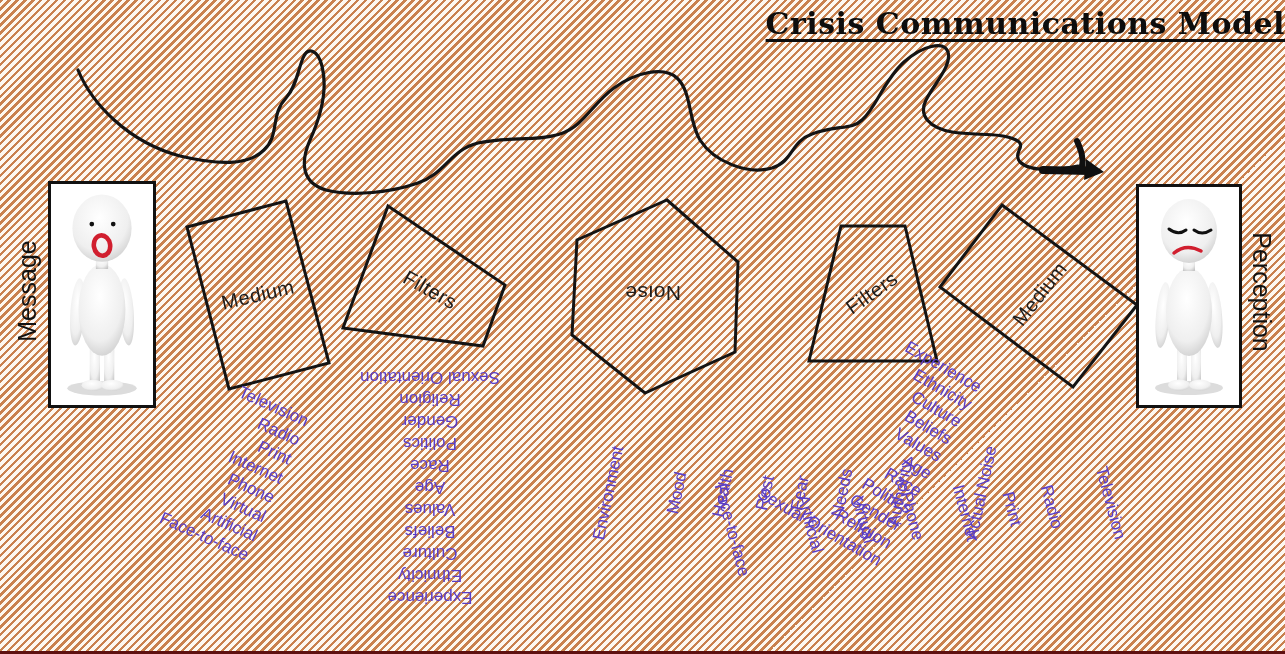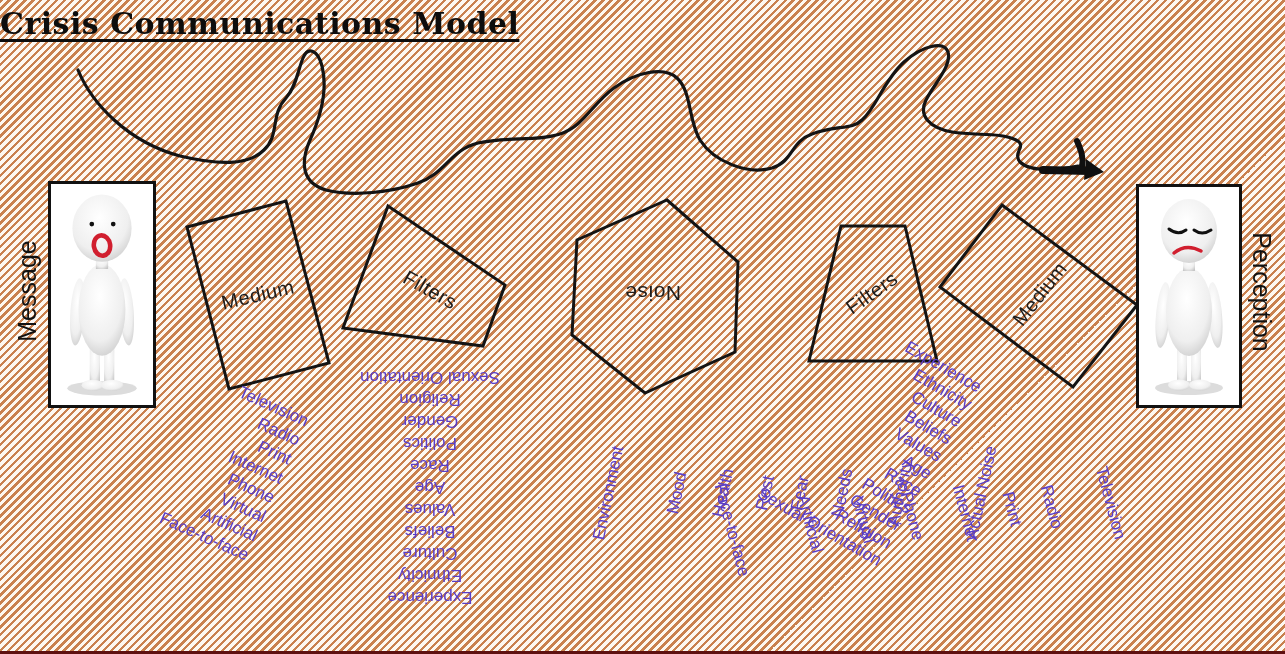--- a/index.html
+++ b/index.html
@@ -5,21 +5,21 @@
   html,body{margin:0;padding:0;}
   body{
     width:1285px;height:654px;position:relative;overflow:hidden;
     font-family:"Liberation Sans",sans-serif;
     background:
       repeating-linear-gradient(135deg,#c9814f 0 2.4px,#fdf8f1 2.4px 5.6px);
   }
   .bottom-edge{position:absolute;left:0;bottom:0;width:100%;height:3px;background:#5e1010;}
 
   .title{
-    position:absolute;top:6px;left:0;width:100%;text-align:left;
+    position:absolute;top:6px;left:0;width:100%;text-align:right;
     font-family:"DejaVu Serif","Liberation Serif",serif;
     font-weight:800;font-size:30px;color:#0d0d0d;letter-spacing:.5px;
     text-decoration:underline;text-underline-offset:5px;text-decoration-thickness:3px;
   }
 
   svg.overlay{position:absolute;left:0;top:0;pointer-events:none;}
 
   .figure-box{position:absolute;background:#ffffff;border:3px solid #111;box-sizing:border-box;}
   .fig-left{left:48px;top:181px;width:108px;height:227px;}
   .fig-right{left:1136px;top:184px;width:106px;height:224px;}

